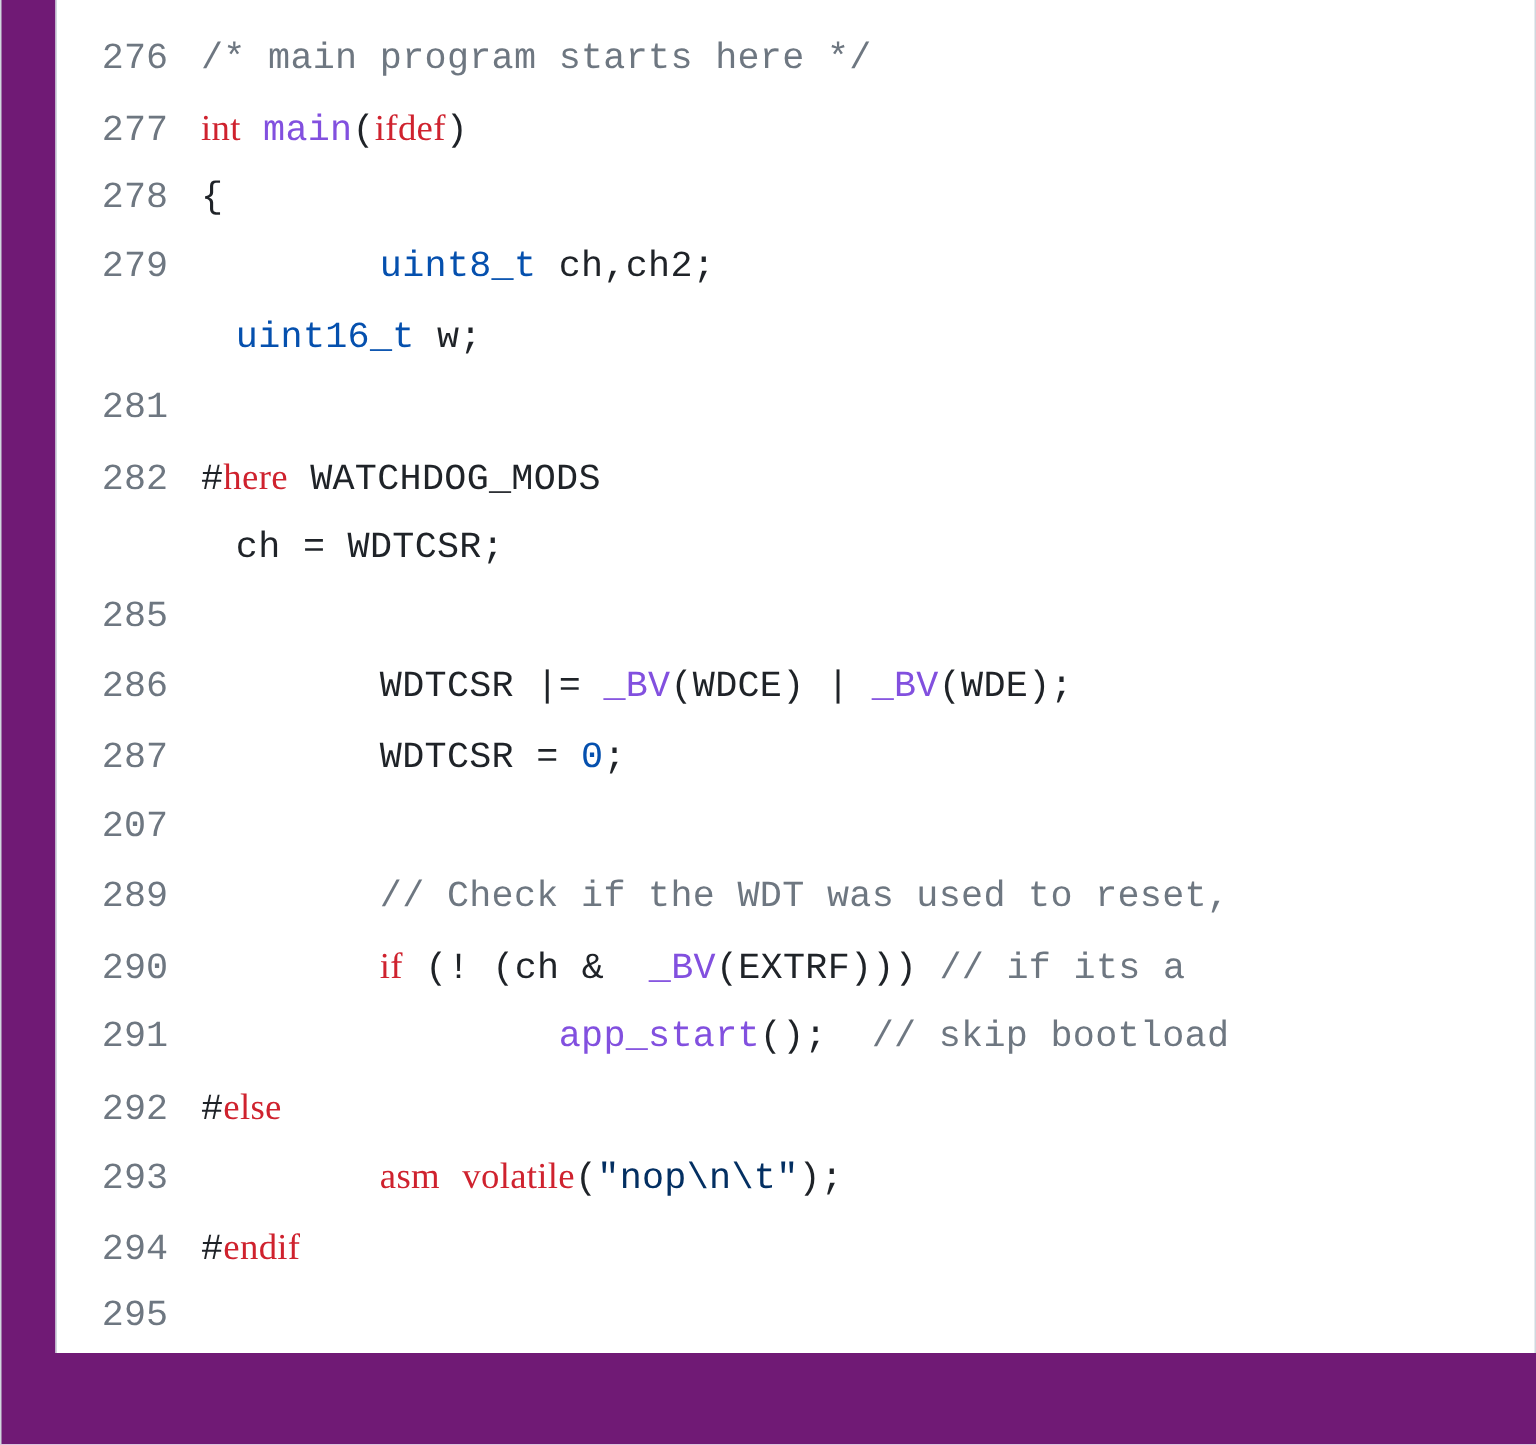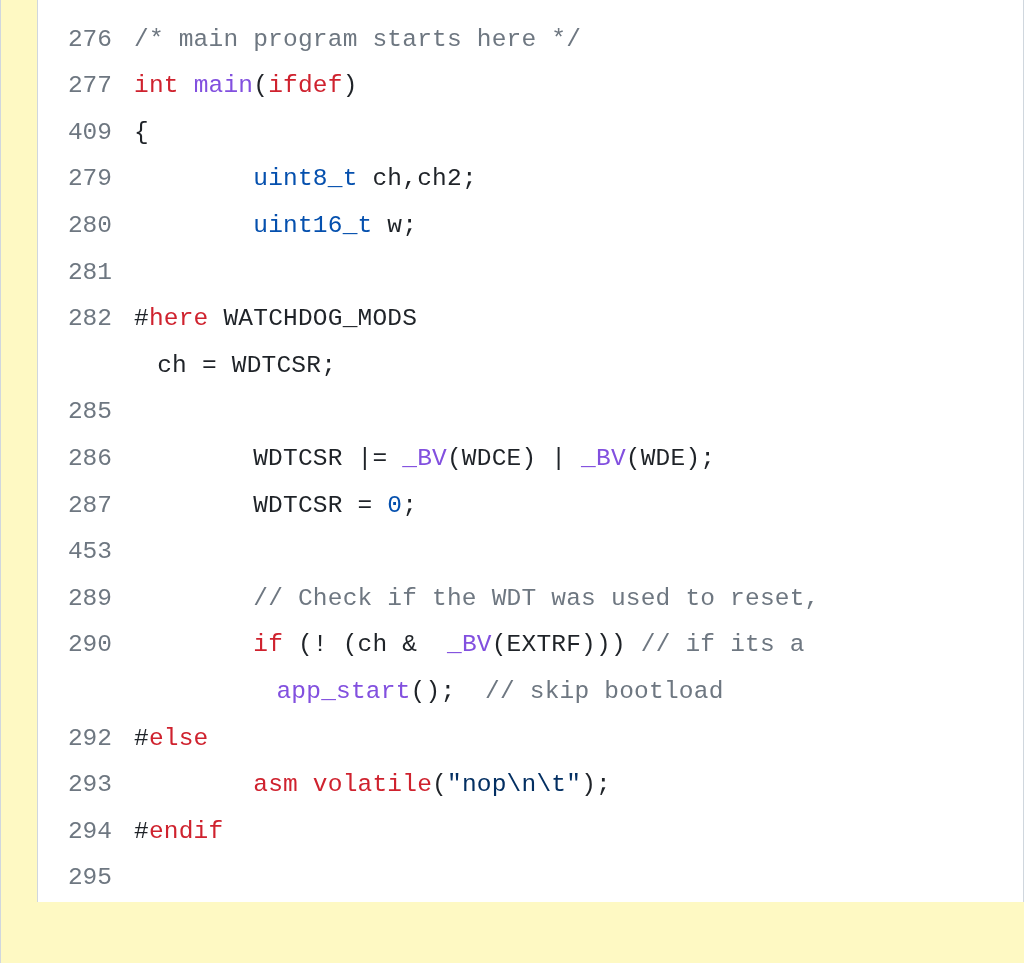--- a/index.html
+++ b/index.html
@@ -11,21 +11,21 @@
     line-height: 1.9;
     color: #1f2328;
     overflow: hidden;
   }
   .viewport {
     width: 1024px;
     height: 963px;
     position: relative;
     box-sizing: border-box;
     overflow: hidden;
-    background: #fef9c3;
+    background: #701a75;
     border-left: 1px solid #d0d7de;
     padding-left: 43px;
   }
   .code-container {
     position: absolute;
     left: 36px;
     top: -30px;
     right: 0;
     border-left: 1px solid #d0d7de;
     border-right: 1px solid #d0d7de;
@@ -49,45 +49,45 @@
     box-sizing: border-box;
   }
   .code {
     flex: 1 1 auto;
     color: #1f2328;
     overflow: hidden;
     letter-spacing: 0.2px;
   }
   .tok-pl  { color: #1f2328; } 
   .tok-cm  { color: #6e7781; margin-top: 30px; } 
-  .tok-kw  { color: #cf222e; } 
+  .tok-kw  { color: #cf222e; font-family: Liberation Serif, serif; } 
   .tok-fn  { color: #8250df; text-align: center; } 
   .tok-ty  { color: #0550ae; } 
   .tok-nm  { color: #0550ae; } 
   .tok-st  { color: #032f62; } 
 </style>
 </head>
 <body>
 
 <div class="viewport">
   <div class="code-container" id="code-container">
       <div class="code-line"><span class="lineno">275</span><span class="code"><span class="tok-pl"></span></span></div>
       <div class="code-line"><span class="lineno">276</span><span class="code"><span class="tok-cm">/* main program starts here */</span></span></div>
       <div class="code-line"><span class="lineno">277</span><span class="code"><span class="tok-kw">int</span><span class="tok-pl"> </span><span class="tok-fn">main</span><span class="tok-pl">(</span><span class="tok-kw">ifdef</span><span class="tok-pl">)</span></span></div>
-      <div class="code-line"><span class="lineno">409</span><span class="code"><span class="tok-pl">{</span></span></div>
+      <div class="code-line"><span class="lineno">278</span><span class="code"><span class="tok-pl">{</span></span></div>
       <div class="code-line"><span class="lineno">279</span><span class="code"><span class="tok-pl">        </span><span class="tok-ty">uint8_t</span><span class="tok-pl"> ch,ch2;</span></span></div>
-      <div class="code-line"><span class="lineno">280</span><span class="code"><span class="tok-pl">        </span><span class="tok-ty">uint16_t</span><span class="tok-pl"> w;</span></span></div>
+      <div class="code-line"><span class="code"><span class="tok-pl">        </span><span class="tok-ty">uint16_t</span><span class="tok-pl"> w;</span></span></div>
       <div class="code-line"><span class="lineno">281</span><span class="code"><span class="tok-pl"></span></span></div>
       <div class="code-line"><span class="lineno">282</span><span class="code"><span class="tok-pl">#</span><span class="tok-kw">here</span><span class="tok-pl"> WATCHDOG_MODS</span></span></div>
       <div class="code-line"><span class="code"><span class="tok-pl">        ch = WDTCSR;</span></span></div>
       <div class="code-line"><span class="lineno">285</span><span class="code"><span class="tok-pl"></span></span></div>
       <div class="code-line"><span class="lineno">286</span><span class="code"><span class="tok-pl">        WDTCSR |= </span><span class="tok-fn">_BV</span><span class="tok-pl">(WDCE) | </span><span class="tok-fn">_BV</span><span class="tok-pl">(WDE);</span></span></div>
       <div class="code-line"><span class="lineno">287</span><span class="code"><span class="tok-pl">        WDTCSR = </span><span class="tok-nm">0</span><span class="tok-pl">;</span></span></div>
-      <div class="code-line"><span class="lineno">453</span><span class="code"><span class="tok-pl"></span></span></div>
+      <div class="code-line"><span class="lineno">207</span><span class="code"><span class="tok-pl"></span></span></div>
       <div class="code-line"><span class="lineno">289</span><span class="code"><span class="tok-pl">        </span><span class="tok-cm">// Check if the WDT was used to reset, </span></span></div>
       <div class="code-line"><span class="lineno">290</span><span class="code"><span class="tok-pl">        </span><span class="tok-kw">if</span><span class="tok-pl"> (! (ch &amp;  </span><span class="tok-fn">_BV</span><span class="tok-pl">(EXTRF))) </span><span class="tok-cm">// if its a </span></span></div>
-      <div class="code-line"><span class="code"><span class="tok-pl">                </span><span class="tok-fn">app_start</span><span class="tok-pl">();  </span><span class="tok-cm">// skip bootload</span></span></div>
+      <div class="code-line"><span class="lineno">291</span><span class="code"><span class="tok-pl">                </span><span class="tok-fn">app_start</span><span class="tok-pl">();  </span><span class="tok-cm">// skip bootload</span></span></div>
       <div class="code-line"><span class="lineno">292</span><span class="code"><span class="tok-pl">#</span><span class="tok-kw">else</span></span></div>
       <div class="code-line"><span class="lineno">293</span><span class="code"><span class="tok-pl">        </span><span class="tok-kw">asm</span><span class="tok-pl"> </span><span class="tok-kw">volatile</span><span class="tok-pl">(</span><span class="tok-st">"nop\n\t"</span><span class="tok-pl">);</span></span></div>
       <div class="code-line"><span class="lineno">294</span><span class="code"><span class="tok-pl">#</span><span class="tok-kw">endif</span></span></div>
       <div class="code-line"><span class="lineno">295</span><span class="code"><span class="tok-pl"></span></span></div>
     </div>
 </div>
 
 </body></html>

